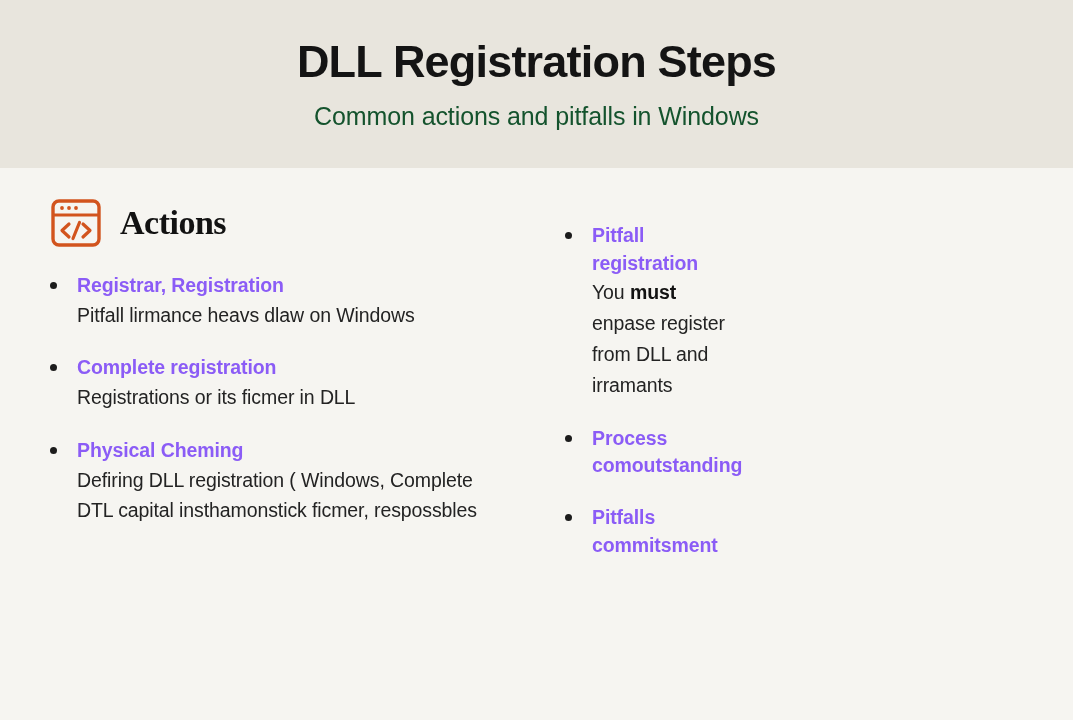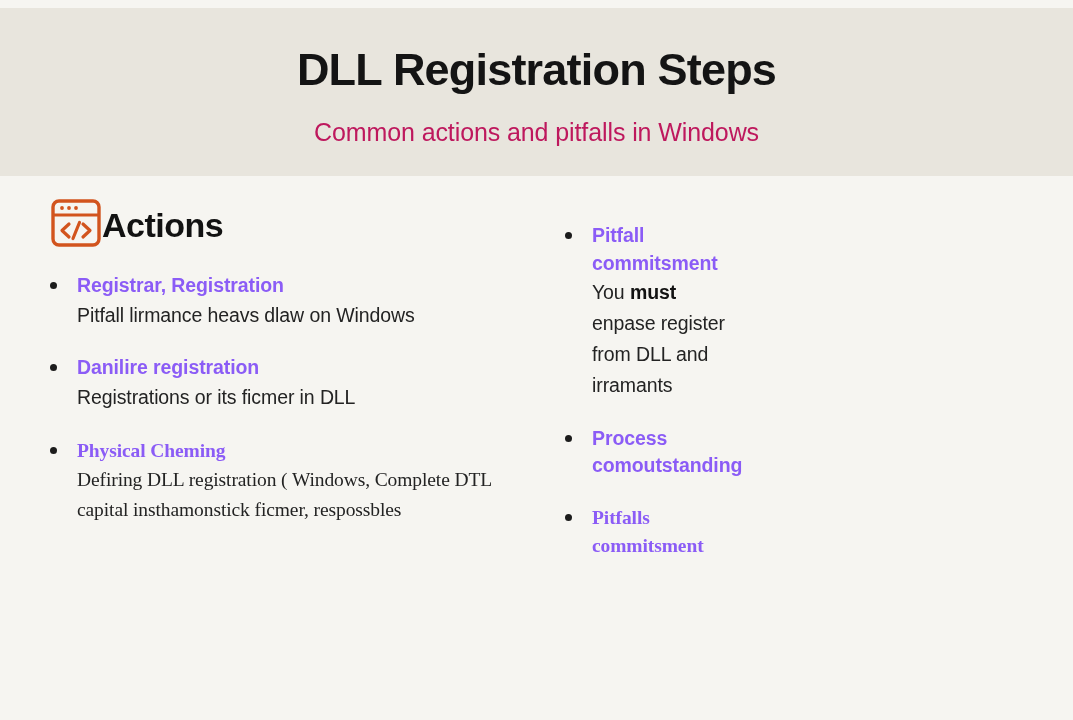--- a/index.html
+++ b/index.html
@@ -19,42 +19,42 @@
     position: relative;
     width: 1073px;
     height: 720px;
     background: #f6f5f1;
   }
 
   
   .header-band {
     position: absolute;
     left: 0;
-    top: 8px;
+    top: 0;
     width: 1073px;
     height: 168px;
     background: #e8e5dd;
     text-align: center;
   }
   .main-title {
     margin: 0;
     padding-top: 36px;
     font-size: 45px;
     font-weight: bold;
     letter-spacing: -0.8px;
     color: #141414;
     line-height: 1.15;
     font-family: "Liberation Sans", sans-serif;
   }
   .subtitle {
-    margin: 12px;
+    margin: 4px;
     padding-top: 9px;
     font-size: 25px;
     font-weight: normal;
-    color: #be185d;
+    color: #14532d;
     letter-spacing: -0.1px;
     line-height: 1.2;
   }
 
   
   .columns {
     position: absolute;
     left: 0;
     top: 168px;
     width: 1073px;
@@ -66,21 +66,23 @@
     padding: 30px 38px 0 50px;
   }
   .column.right {
     padding-left: 565px;
     margin-left: -50%;
   }
 
   
   .sec-head {
     display: flex;
-    align-items: center;
+    align-items: flex-start;
+    gap: 18px;
+    font-family: Liberation Serif, serif;
   }
   .sec-icon {
     flex: 0 0 auto;
     width: 52px;
     display: block;
   }
   .sec-icon svg { display: block; }
   .sec-icon-underline {
     width: 52px;
     height: 5px;
@@ -102,21 +104,21 @@
   .bullet-list {
     list-style: none;
     margin: 24px 0 0 0;
     padding: 0;
   }
   .bullet-list > li {
     position: relative;
     padding-left: 27px;
     margin-bottom: 24px;
   }
-  .bullet-list > li:last-child { margin-bottom: 0; font-family: Liberation Serif, serif; }
+  .bullet-list > li:last-child { margin-bottom: 0; }
   .bullet-dot {
     position: absolute;
     left: 0px;
     top: 10px;
     width: 7px;
     height: 7px;
     border-radius: 50%;
     background: #1c1c1c;
   }
   .item-title {
@@ -177,37 +179,37 @@
       </div>
 
       <ul class="bullet-list">
         <li>
           <span class="bullet-dot"></span>
           <span class="item-title">Registrar, Registration</span>
           <span class="item-desc">Pitfall lirmance heavs dlaw on Windows</span>
         </li>
         <li>
           <span class="bullet-dot"></span>
-          <span class="item-title">Danilire registration</span>
+          <span class="item-title">Complete registration</span>
           <span class="item-desc">Registrations or its ficmer in DLL</span>
         </li>
         <li>
           <span class="bullet-dot"></span>
           <span class="item-title">Physical Cheming</span>
           <span class="item-desc">Defiring DLL registration ( Windows, Complete DTL capital insthamonstick ficmer, respossbles</span>
         </li>
       </ul>
     </div>
 
     <div class="column right-col right">
 
       <ul class="bullet-list">
         <li>
           <span class="bullet-dot"></span>
-          <span class="item-title">Pitfall commitsment</span>
+          <span class="item-title">Pitfall registration</span>
           <span class="item-desc"><span>You </span><b>must</b><span> enpase register from DLL and irramants</span></span>
         </li>
         <li>
           <span class="bullet-dot"></span>
           <span class="item-title">Process comoutstanding</span>
         </li>
         <li>
           <span class="bullet-dot"></span>
           <span class="item-title">Pitfalls commitsment</span>
 

